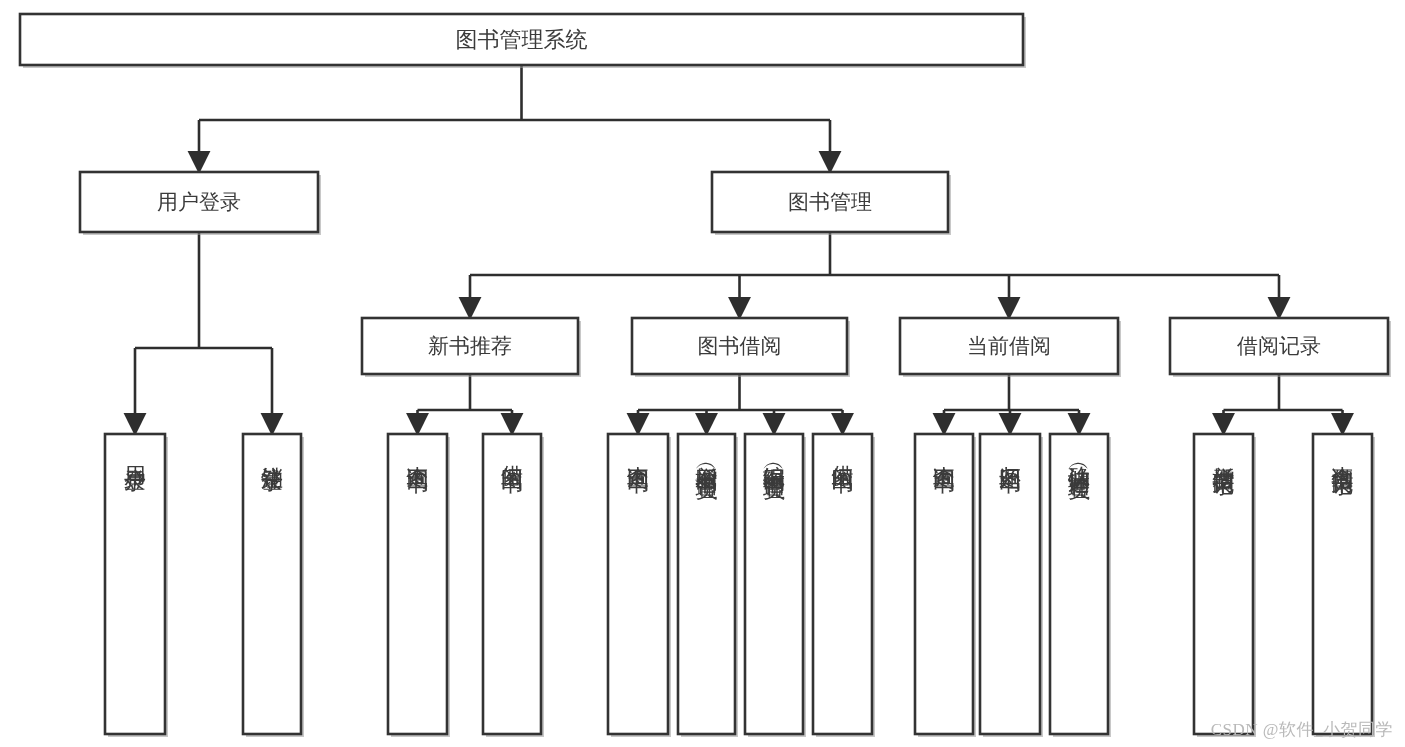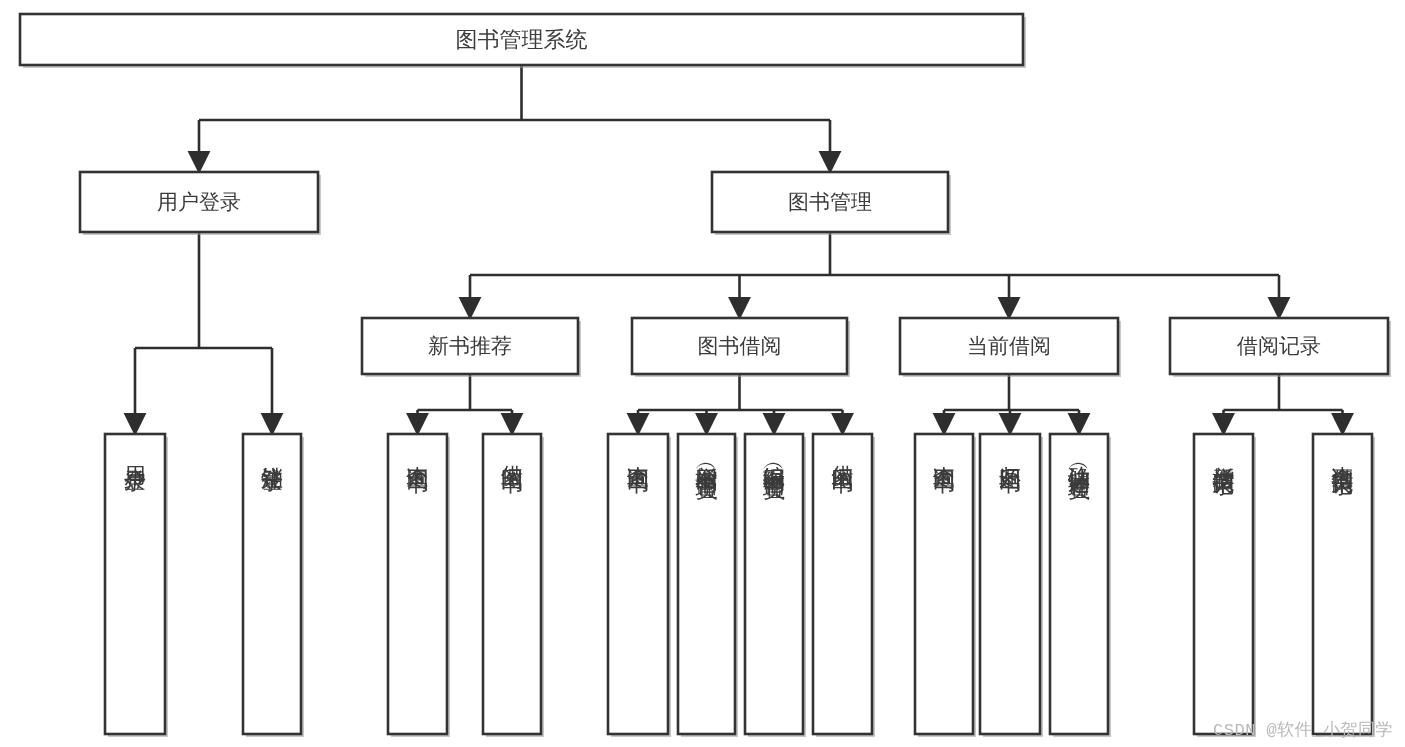--- a/index.html
+++ b/index.html
@@ -73,21 +73,21 @@
     font-size: 22px;
     line-height: 1;
     letter-spacing: 2px;
     color: #3b3b3b;
     white-space: nowrap;
   }
   #watermark {
     position: absolute;
     right: 12px;
     bottom: 6px;
-    font-family: Liberation Mono, monospace;
+    font-family: Liberation Serif, serif;
     font-size: 17px;
     color: #b9b9b9;
     letter-spacing: 0.5px;
     user-select: none;
   }
 </style>
 </head>
 <body>
 
 <div id="diagram-root">

